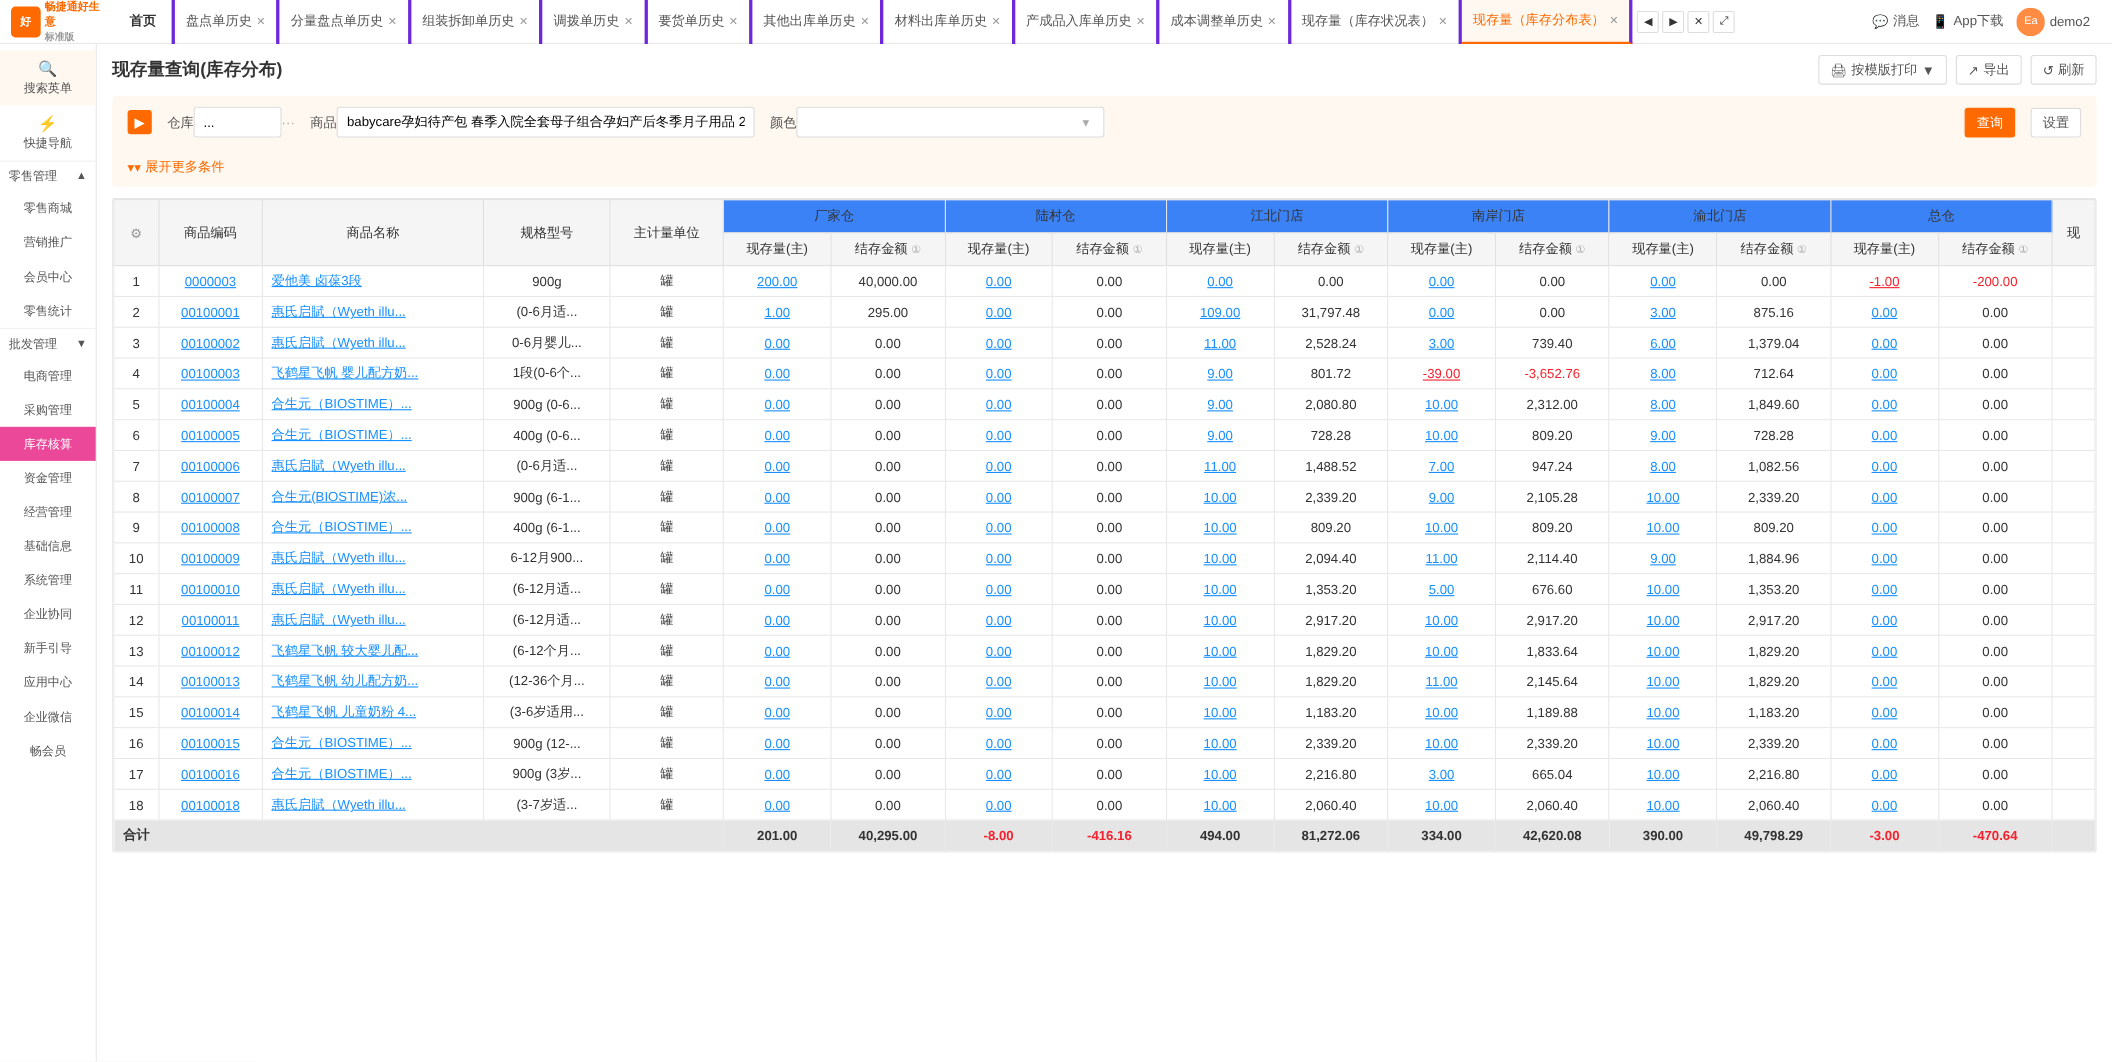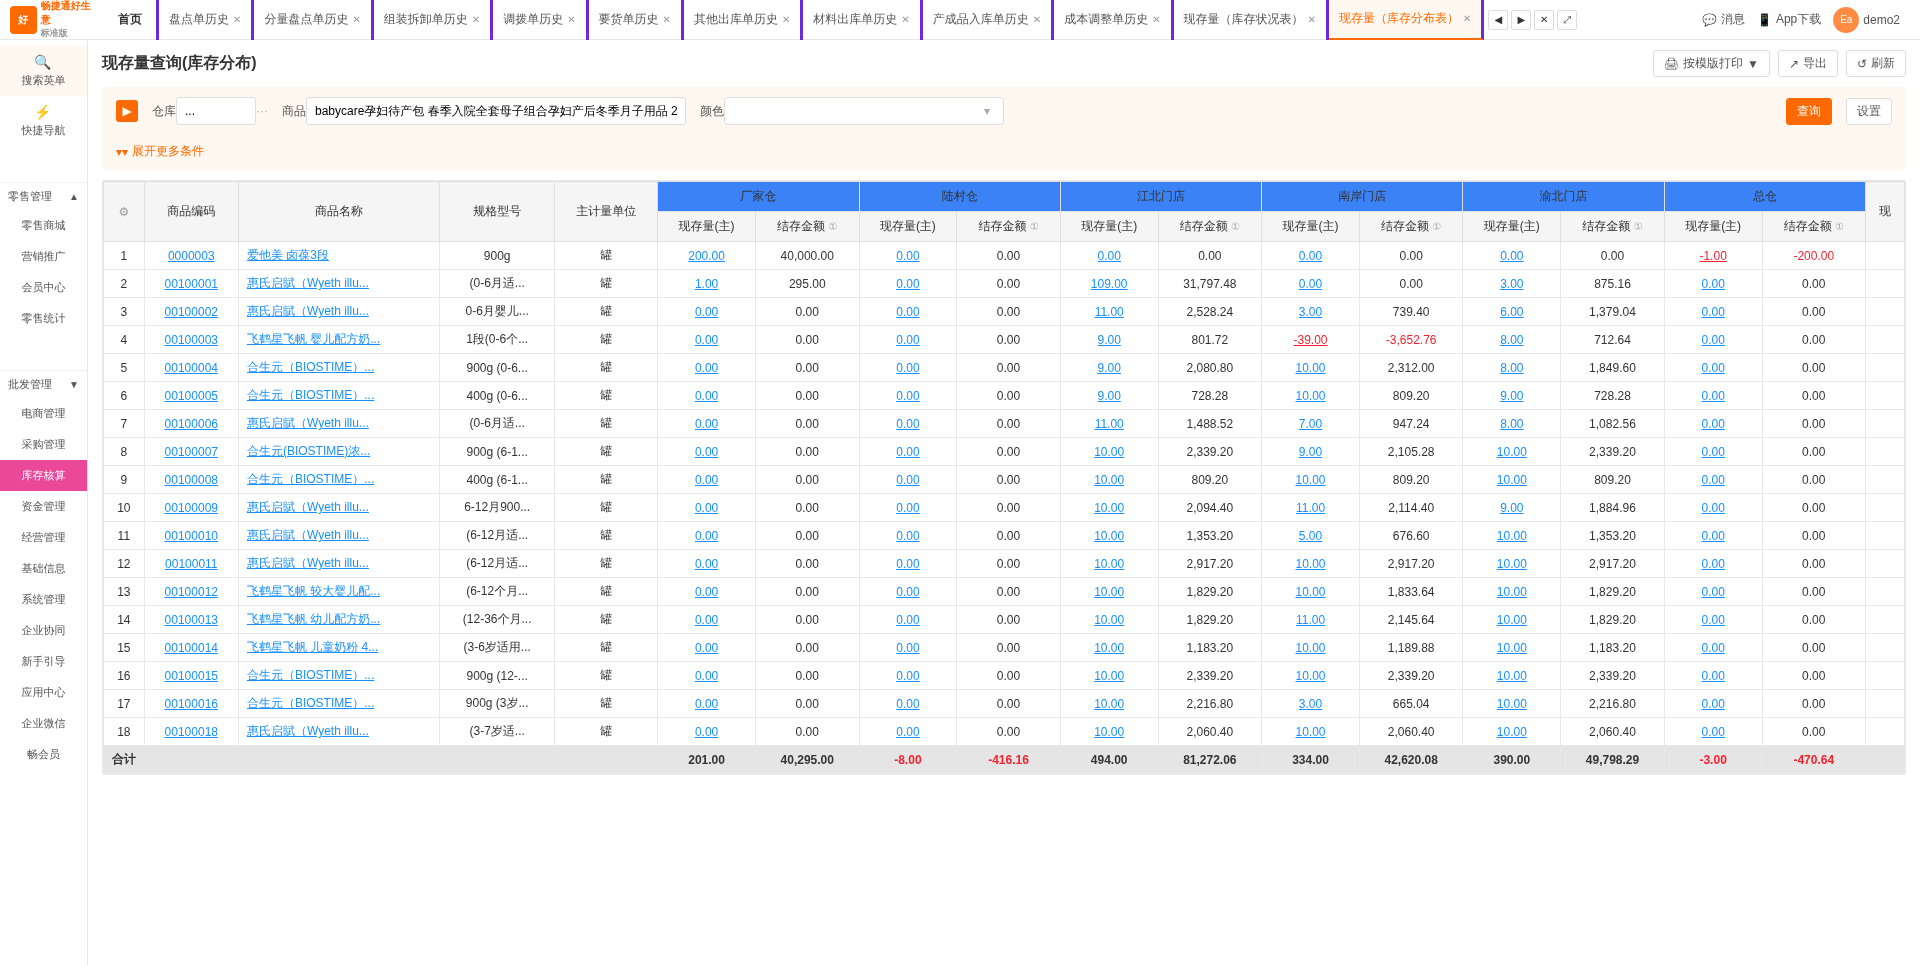--- a/index.html
+++ b/index.html
@@ -32,21 +32,21 @@
 
     
     .main-layout { display: flex; height: calc(965px - 40px); }
 
     
     .sidebar { width: 88px; background: #fff; border-right: 1px solid #e8e8e8; display: flex; flex-direction: column; padding-top: 6px; }
     .sidebar-item { display: flex; flex-direction: column; align-items: center; padding: 8px 4px; cursor: pointer; font-size: 11px; color: #555; gap: 3px; }
     .sidebar-item.active { background: #ec4899; color: #fff; }
     .sidebar-item .si-icon { font-size: 14px; }
     .sidebar-item-search { background: #fff8f0; }
-    .sidebar-header { display: flex; align-items: center; justify-content: space-between; padding: 6px 8px; cursor: pointer; font-size: 11px; color: #555; border-top: 1px solid #f0f0f0; margin-top: 36px; }
+    .sidebar-header { display: flex; align-items: center; justify-content: space-between; padding: 6px 8px; cursor: pointer; font-size: 11px; color: #555; border-top: 1px solid #f0f0f0; }
     .sidebar-header .arr { font-size: 10px; }
 
     
     .content-area { flex: 1; display: flex; flex-direction: column; overflow: hidden; }
     .nav-arrow-btn { width: 20px; height: 20px; background: #fff; border: 1px solid #ddd; border-radius: 2px; display: flex; align-items: center; justify-content: center; cursor: pointer; font-size: 10px; }
 
     
     .page-content { flex: 1; padding: 10px 14px; overflow: auto; background: #fff; }
 
     

